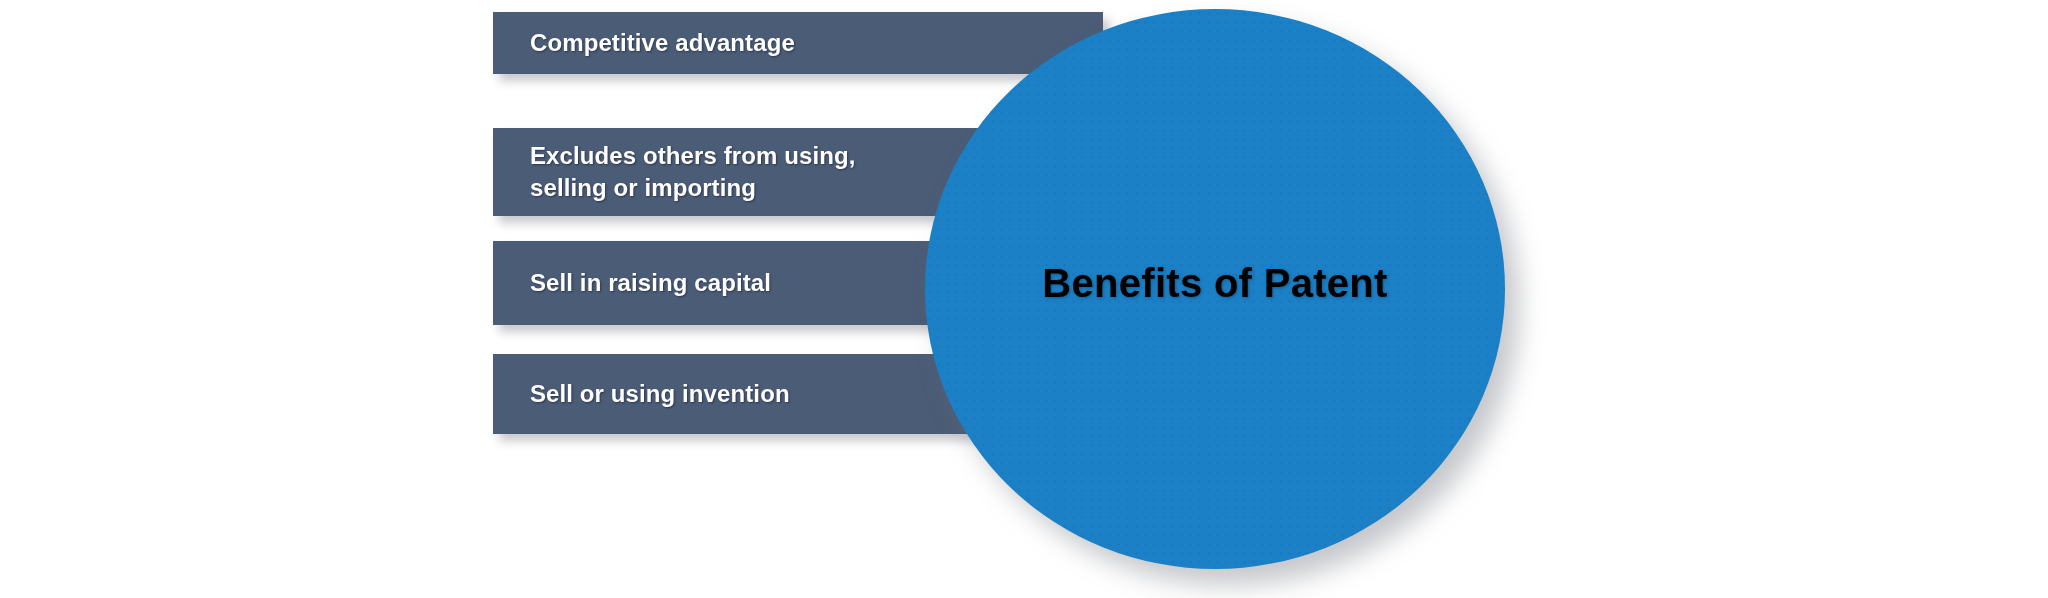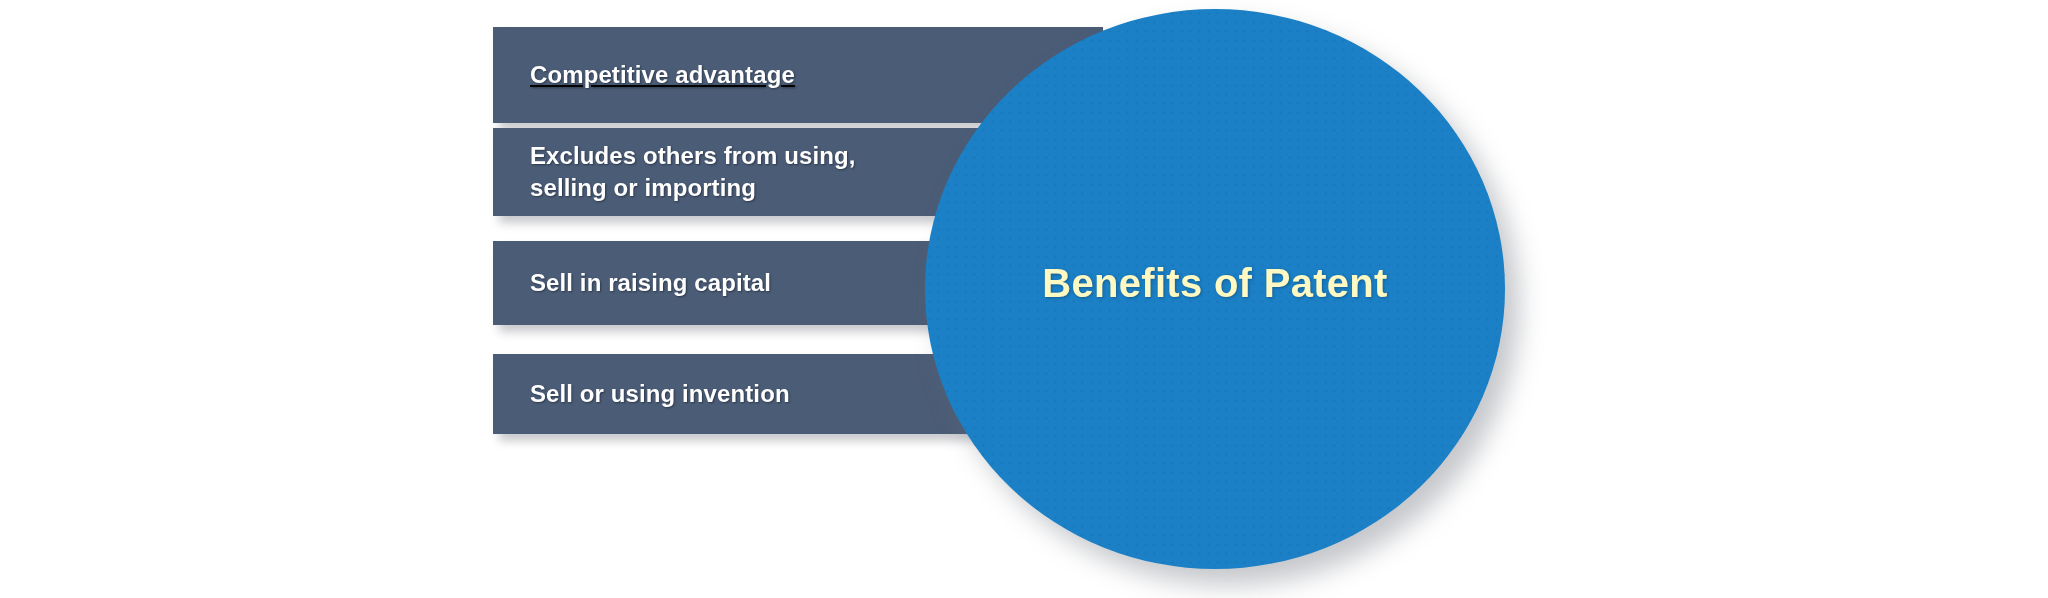--- a/index.html
+++ b/index.html
@@ -34,21 +34,21 @@
     left: 493px;
     background: #4b5c76;
     box-shadow: 6px 7px 9px rgba(90,95,105,0.33);
     display: flex;
     align-items: center;
     box-sizing: border-box;
     padding-left: 37px;
     padding-right: 18px;
   }
 
-  .bar-1 { top: 27px;  height: 96px;  width: 610px; text-decoration: underline; }
+  .bar-1 { top: 12px;  height: 62px;  width: 610px; }
   .bar-2 { top: 128px; height: 88px;  width: 600px; }
   .bar-3 { top: 241px; height: 84px;  width: 585px; }
   .bar-4 { top: 354px; height: 80px;  width: 572px; }
   .bar-5 { top: 464px; height: 84px;  width: 560px; }
 
   .bar-label {
     color: #ffffff;
     font-family: "Liberation Sans", sans-serif;
     font-weight: bold;
     font-size: 24px;
@@ -67,21 +67,21 @@
     height: 560px;
     border-radius: 50%;
     background: #1b80c6;
     box-shadow: 14px 16px 26px rgba(110,115,125,0.40);
     display: flex;
     align-items: center;
     justify-content: center;
   }
 
   .circle-title {
-    color: #fef9c3;
+    color: #000000;
     font-family: "Liberation Sans", sans-serif;
     font-weight: bold;
     font-size: 40px;
     letter-spacing: 0.3px;
     text-shadow: 1px 1px 3px rgba(10,50,85,0.45);
     transform: translateY(-6px);
     white-space: nowrap;
   }
 
   

